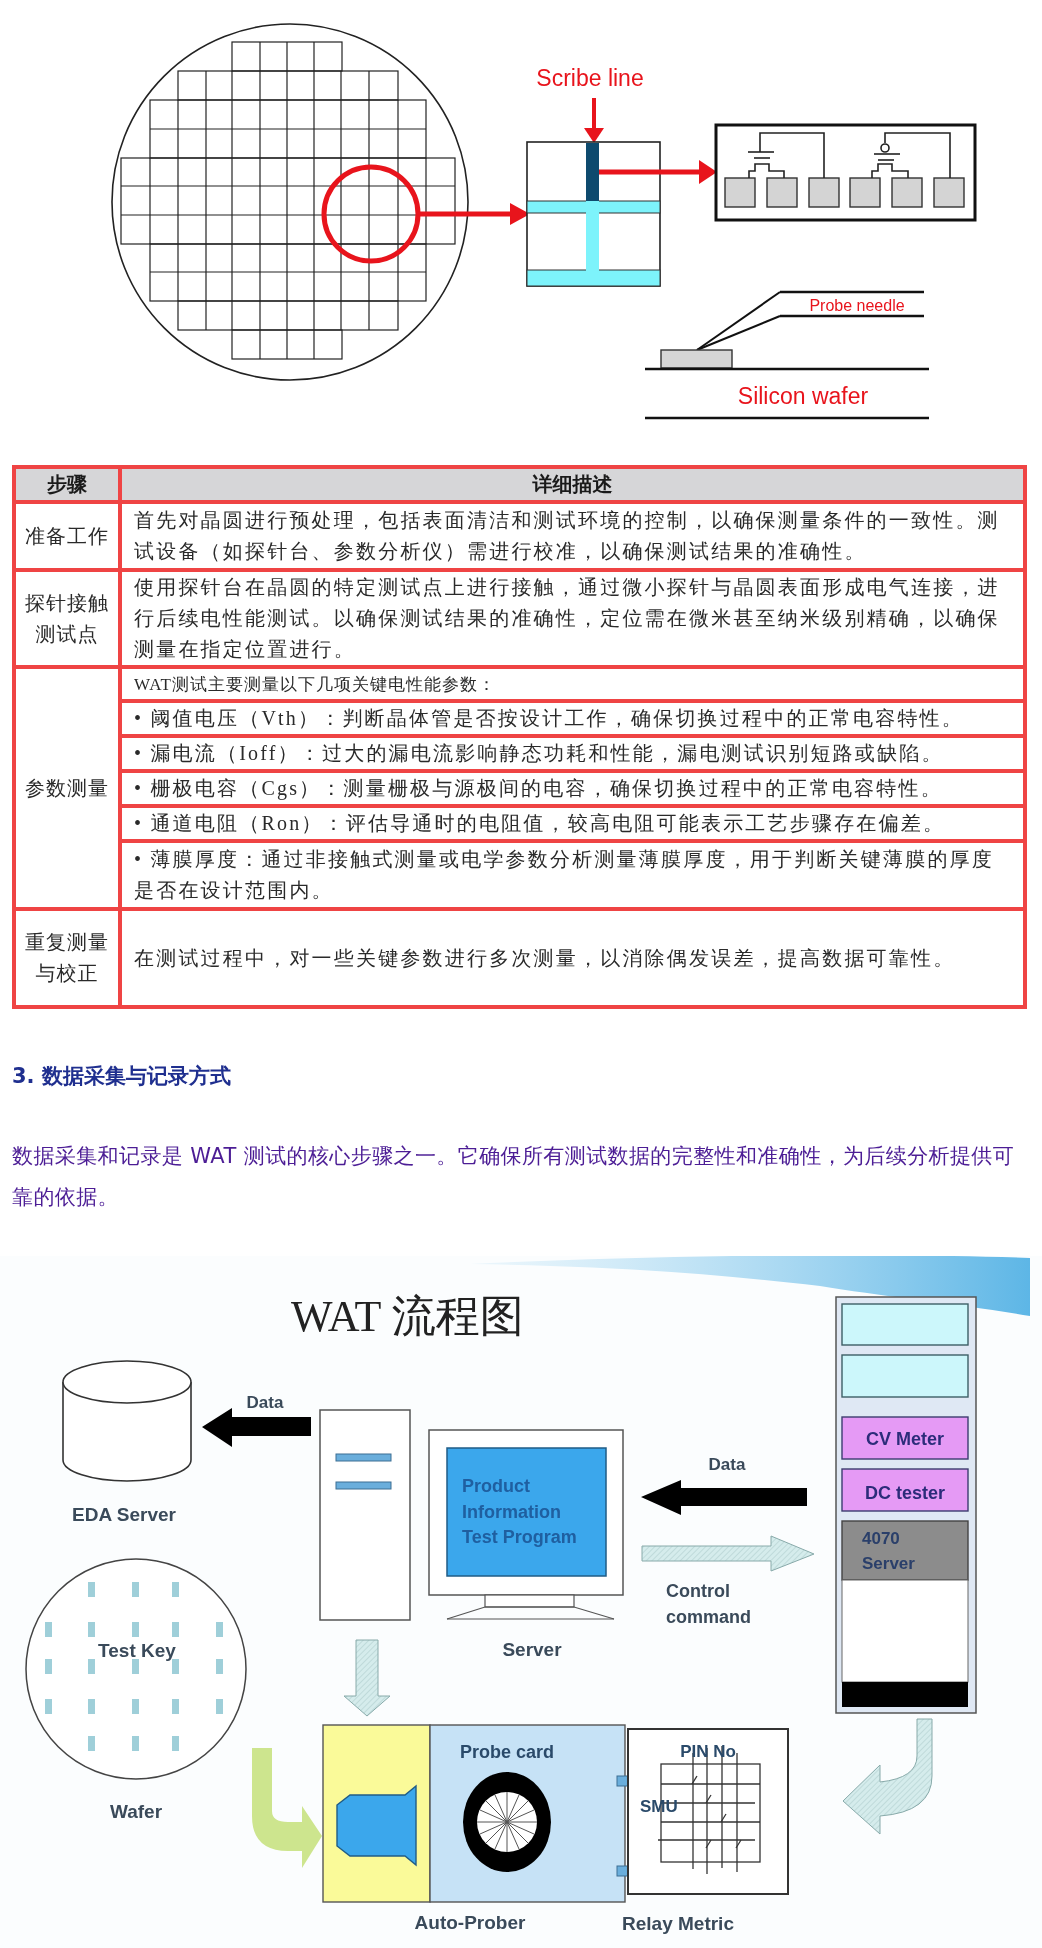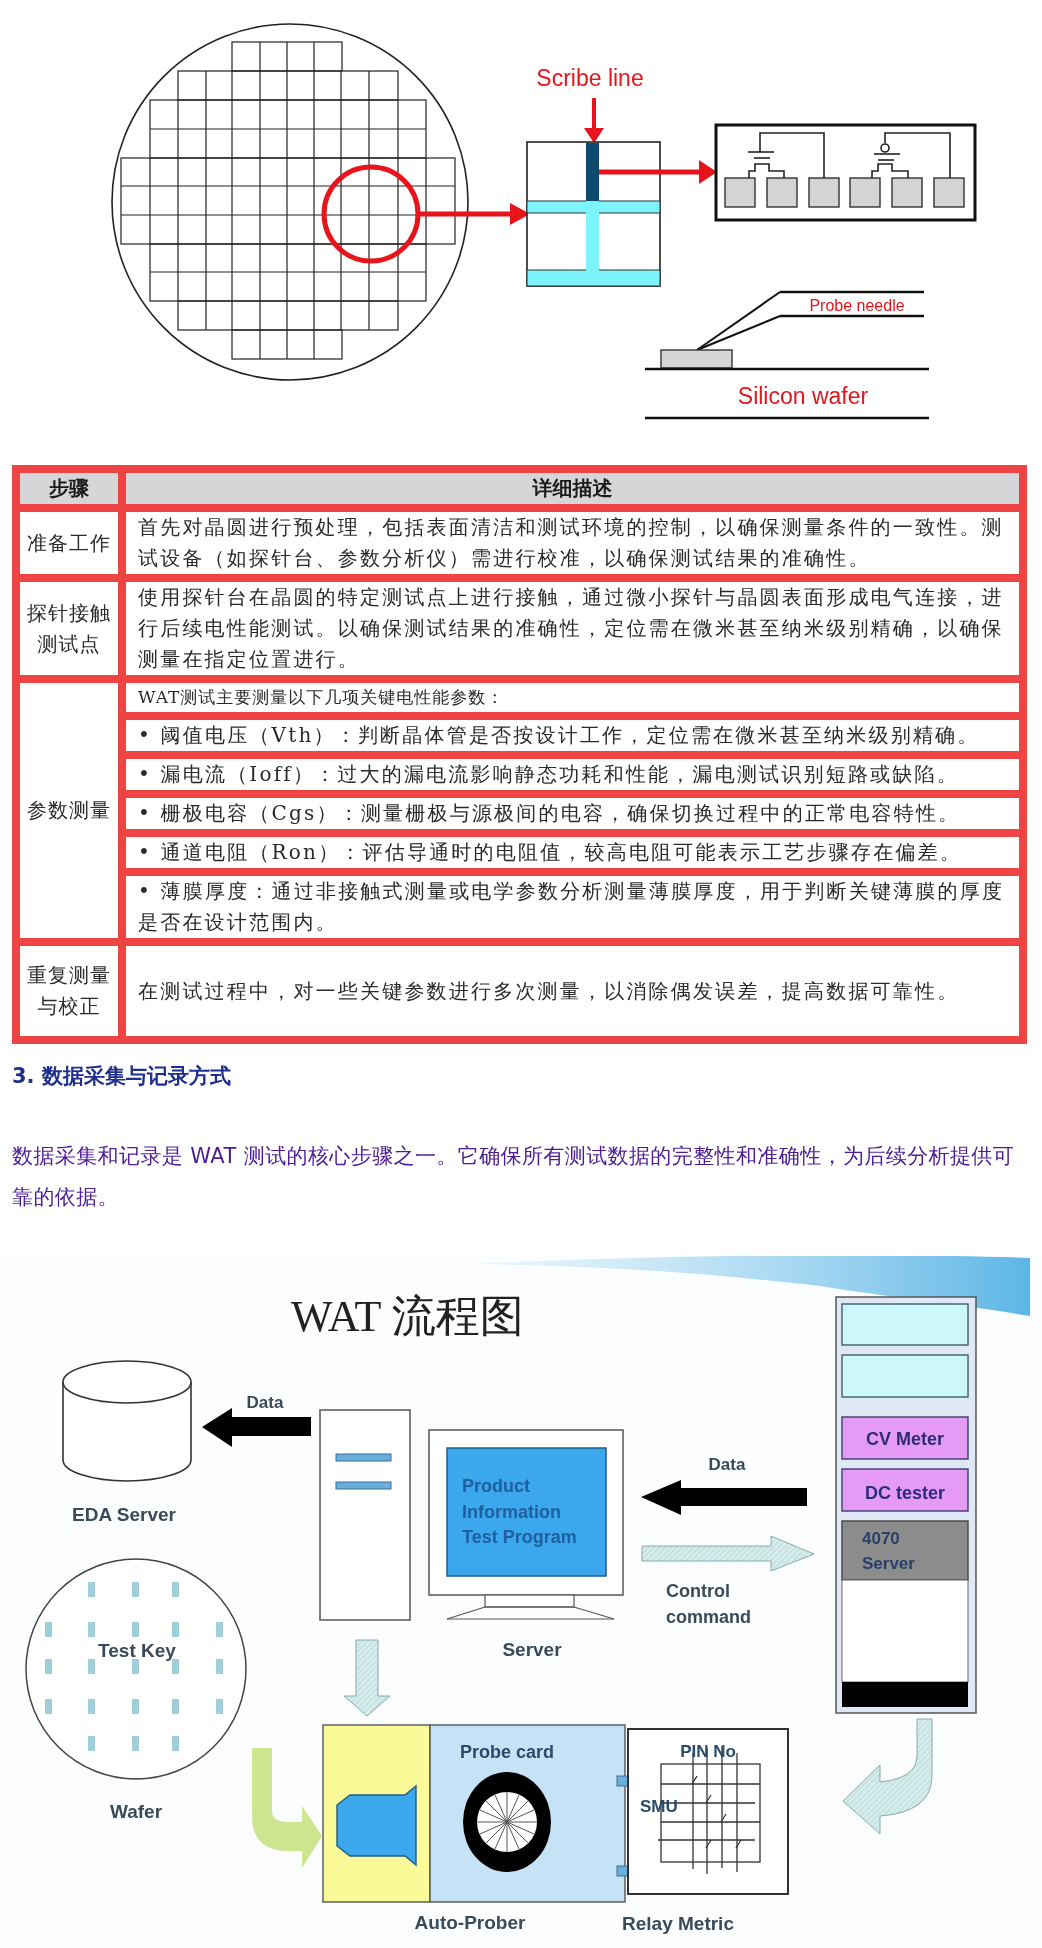--- a/index.html
+++ b/index.html
@@ -8,22 +8,22 @@
 
   .fig1 { position: absolute; left: 0; top: 0; width: 1042px; height: 440px; padding-left: 22px; }
   .fig1 svg { width: 1042px; height: 440px; display: block; }
 
   .wat-table {
     position: absolute; left: 12px; top: 465px; width: 1015px;
     border-collapse: collapse; table-layout: fixed;
     font-family: "DejaVu Serif", "Liberation Serif", serif;
   }
   .wat-table td, .wat-table th {
-    border: 8px solid #ef4444; color: #2a2a2a;
-    font-size: 20px; line-height: 31px; font-weight: normal;
+    border: 4px solid #ef4444; color: #2a2a2a;
+    font-size: 20px; line-height: 31px; font-weight: normal; font-family: Liberation Serif, serif;
   }
   .wat-table th { background: #d6d6d8; height: 34px; font-weight: bold; font-size: 20px; text-align: center; color:#1a1a1a; }
   .col-step { width: 106px; }
   .step-cell { text-align: center; vertical-align: middle; padding: 13px 4px; letter-spacing: 1px; }
   .desc-cell { padding: 0 12px; letter-spacing: 2.2px; }
   .sub-cell { padding: 0 12px; letter-spacing: 2.2px; border-radius: 10px; }
   .intro-cell { font-size: 17px !important; line-height: 29px !important; letter-spacing: 1px; }
 
   .section-heading {
     position: absolute; left: 12px; top: 1062px;
@@ -156,21 +156,21 @@
   </tr>
   <tr>
     <td class="step-cell" style="height:72px">探针接触测试点</td>
     <td class="desc-cell">使用探针台在晶圆的特定测试点上进行接触，通过微小探针与晶圆表面形成电气连接，进行后续电性能测试。以确保测试结果的准确性，定位需在微米甚至纳米级别精确，以确保测量在指定位置进行。</td>
   </tr>
   <tr>
     <td class="step-cell" rowspan="6">参数测量</td>
     <td class="sub-cell intro-cell" style="height:34px">WAT测试主要测量以下几项关键电性能参数：</td>
   </tr>
   <tr>
-        <td class="sub-cell" style="height:34px">• 阈值电压（Vth）：判断晶体管是否按设计工作，定位需在微米甚至纳米级别精确。</td>
+        <td class="sub-cell" style="height:34px">• 阈值电压（Vth）：判断晶体管是否按设计工作，确保切换过程中的正常电容特性。</td>
       </tr>
   <tr>
         <td class="sub-cell" style="height:34px">• 漏电流（Ioff）：过大的漏电流影响静态功耗和性能，漏电测试识别短路或缺陷。</td>
       </tr>
   <tr>
         <td class="sub-cell" style="height:34px">• 栅极电容（Cgs）：测量栅极与源极间的电容，确保切换过程中的正常电容特性。</td>
       </tr>
   <tr>
         <td class="sub-cell" style="height:34px">• 通道电阻（Ron）：评估导通时的电阻值，较高电阻可能表示工艺步骤存在偏差。</td>
       </tr>

